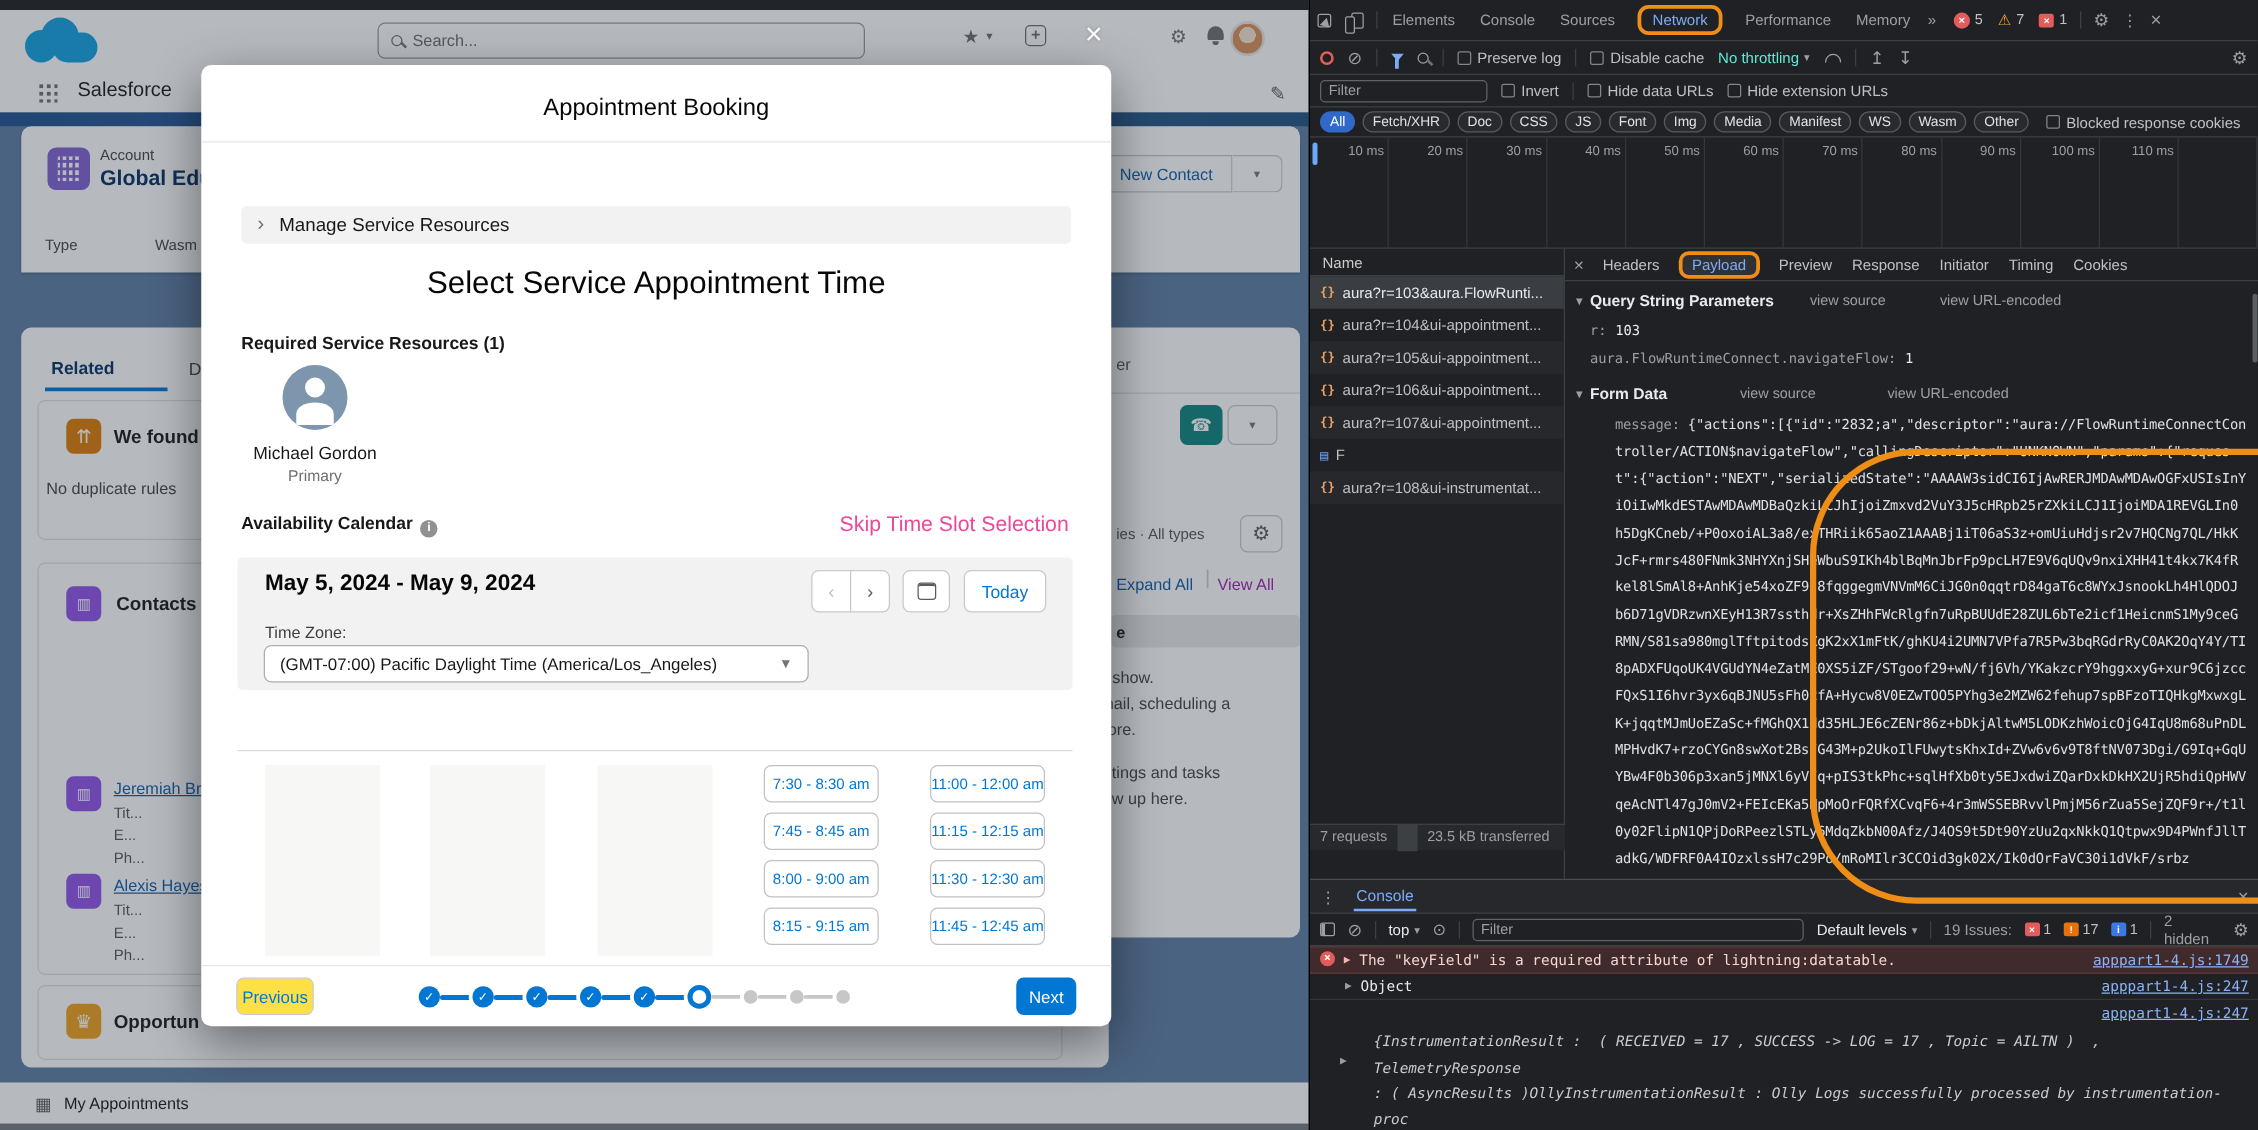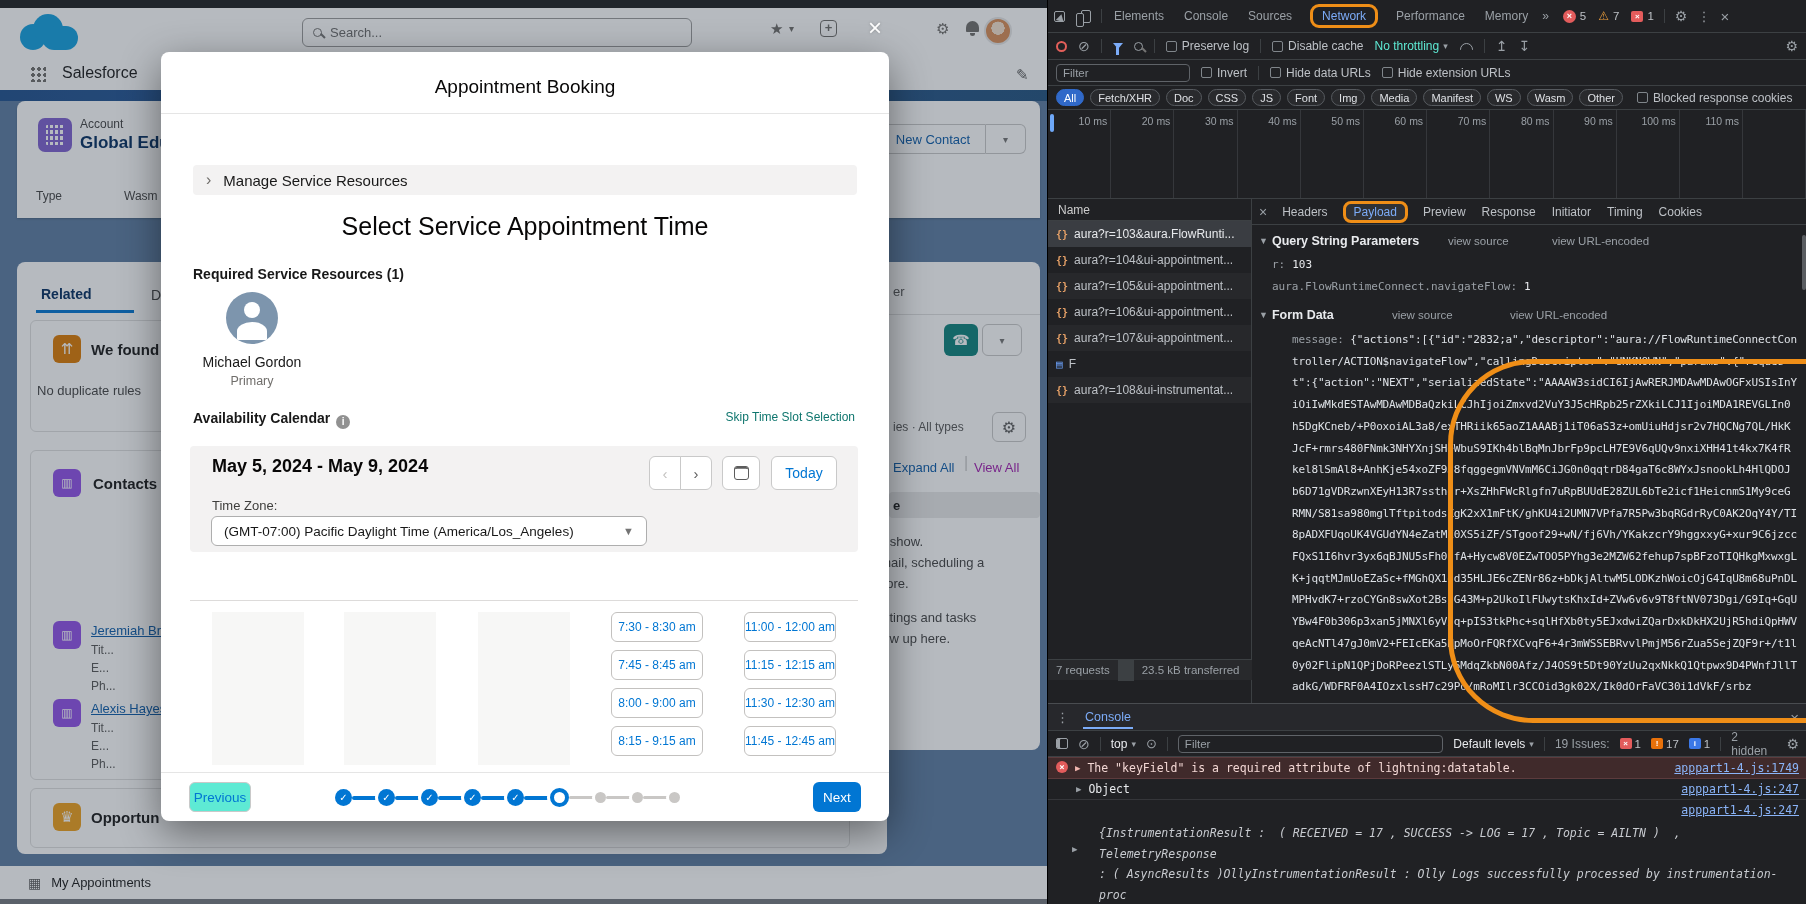--- a/index.html
+++ b/index.html
@@ -79,21 +79,21 @@
   .m-h1 { position:absolute; left:0; top:160px; width:100%; text-align:center; font-size:25px; color:#080707; }
   .m-rsr { position:absolute; left:32px; top:214px; font-size:14px; font-weight:bold; color:#181818; }
   .m-avatar { position:absolute; left:65px; top:240px; width:52px; height:52px; border-radius:50%; background:#7d95ad; overflow:hidden; }
   .m-avatar::before { content:""; position:absolute; left:18px; top:10px; width:16px; height:16px; border-radius:50%; background:#fff; }
   .m-avatar::after { content:""; position:absolute; left:11px; top:30px; width:30px; height:18px; border-radius:50% 50% 0 0; background:#fff; }
   .m-resname { position:absolute; left:11px; top:302px; width:160px; text-align:center; font-size:14px; color:#181818; }
   .m-resrole { position:absolute; left:11px; top:322px; width:160px; text-align:center; font-size:12.5px; color:#706e6b; }
   .m-avail { position:absolute; left:32px; top:358px; font-size:14px; font-weight:bold; color:#181818; }
   .info-icon { display:inline-block; width:14px; height:14px; border-radius:50%; background:#919191; color:#fff;
     font-size:10px; font-weight:bold; text-align:center; line-height:14px; vertical-align:-2px; margin-left:6px; }
-  .m-skip { position:absolute; right:34px; top:358px; font-size:12px; color:#0f766e; cursor:pointer; }
+  .m-skip { position:absolute; right:34px; top:358px; font-size:17px; color:#ec4899; cursor:pointer; }
   .cal-panel { position:absolute; left:29px; top:394px; width:668px; height:106px; background:#f3f2f2; border-radius:4px; }
   .cp-date { position:absolute; left:22px; top:10px; font-size:18px; font-weight:bold; color:#080707; }
   .cbtn { position:absolute; top:10px; height:34px; background:#fff; border:1px solid #c9c9c9; display:flex;
     align-items:center; justify-content:center; cursor:pointer; font-size:15px; color:#5c5c5c; }
   .cp-prev { left:459px; width:32px; border-radius:6px 0 0 6px; color:#c4c2c0; }
   .cp-next { left:490px; width:32px; border-radius:0 6px 6px 0; }
   .cp-cal  { left:532px; width:38px; border-radius:6px; }
   .cal-icon { width:15px; height:14px; border:1.8px solid #5c5c5c; border-radius:3px; box-shadow:inset 0 4px 0 -2.2px #5c5c5c; }
   .cp-today { left:581px; width:66px; border-radius:6px; color:#0176d3; font-size:14px; }
   .cp-tz-label { position:absolute; left:22px; top:52px; font-size:13px; color:#3e3e3c; }
@@ -104,21 +104,21 @@
   .days-row { position:absolute; left:0; top:514px; width:728px; height:20px; }
   .day-cell { position:absolute; top:0; width:92px; text-align:center; font-size:13px; color:#444; }
   .day-cell.active { color:#0176d3; }
   .m-grid-divider { position:absolute; left:29px; top:548px; width:668px; height:1px; background:#dddbda; }
   .empty-col { position:absolute; top:560px; width:92px; height:153px; background:#f7f7f6; }
   .slot-col { position:absolute; top:560px; width:92px; }
   .slot-btn { width:92px; height:30px; margin-bottom:8px; background:#fff; border:1px solid #c3c1bf; border-radius:6px;
     font-size:12px; color:#0176d3; display:flex; align-items:center; justify-content:center; white-space:nowrap; cursor:pointer; }
   .m-footer { position:absolute; left:0; top:720px; width:728px; height:49px; border-top:1px solid #e5e5e5;
     display:flex; align-items:center; padding:0 28px; }
-  .btn-prev { width:62px; height:30px; border:1px solid #c9c9c9; border-radius:6px; background:#5eead4; color:#0176d3;
+  .btn-prev { width:62px; height:30px; border:1px solid #c9c9c9; border-radius:6px; background:#fde047; color:#0176d3;
     font-size:13.5px; display:flex; align-items:center; justify-content:center; cursor:pointer; }
   .btn-next { width:48px; height:30px; border-radius:6px; background:#0176d3; color:#fff; font-size:13.5px;
     display:flex; align-items:center; justify-content:center; cursor:pointer; margin-left:auto; }
   .progress { position:absolute; left:174px; top:0; width:380px; height:49px; display:flex; align-items:center; }
   .pstep { display:flex; align-items:center; }
   .pstep::before { content:""; width:26px; height:4px; background:#0176d3; border-radius:2px; }
   .pstep:first-child::before { display:none; }
   .pstep.todo::before { background:#c9c7c5; height:3px; }
   .pstep .dot { width:17px; height:17px; border-radius:50%; background:#0176d3; box-shadow:0 0 0 3px #fff;
     display:flex; align-items:center; justify-content:center; color:#fff; font-size:10px; }

